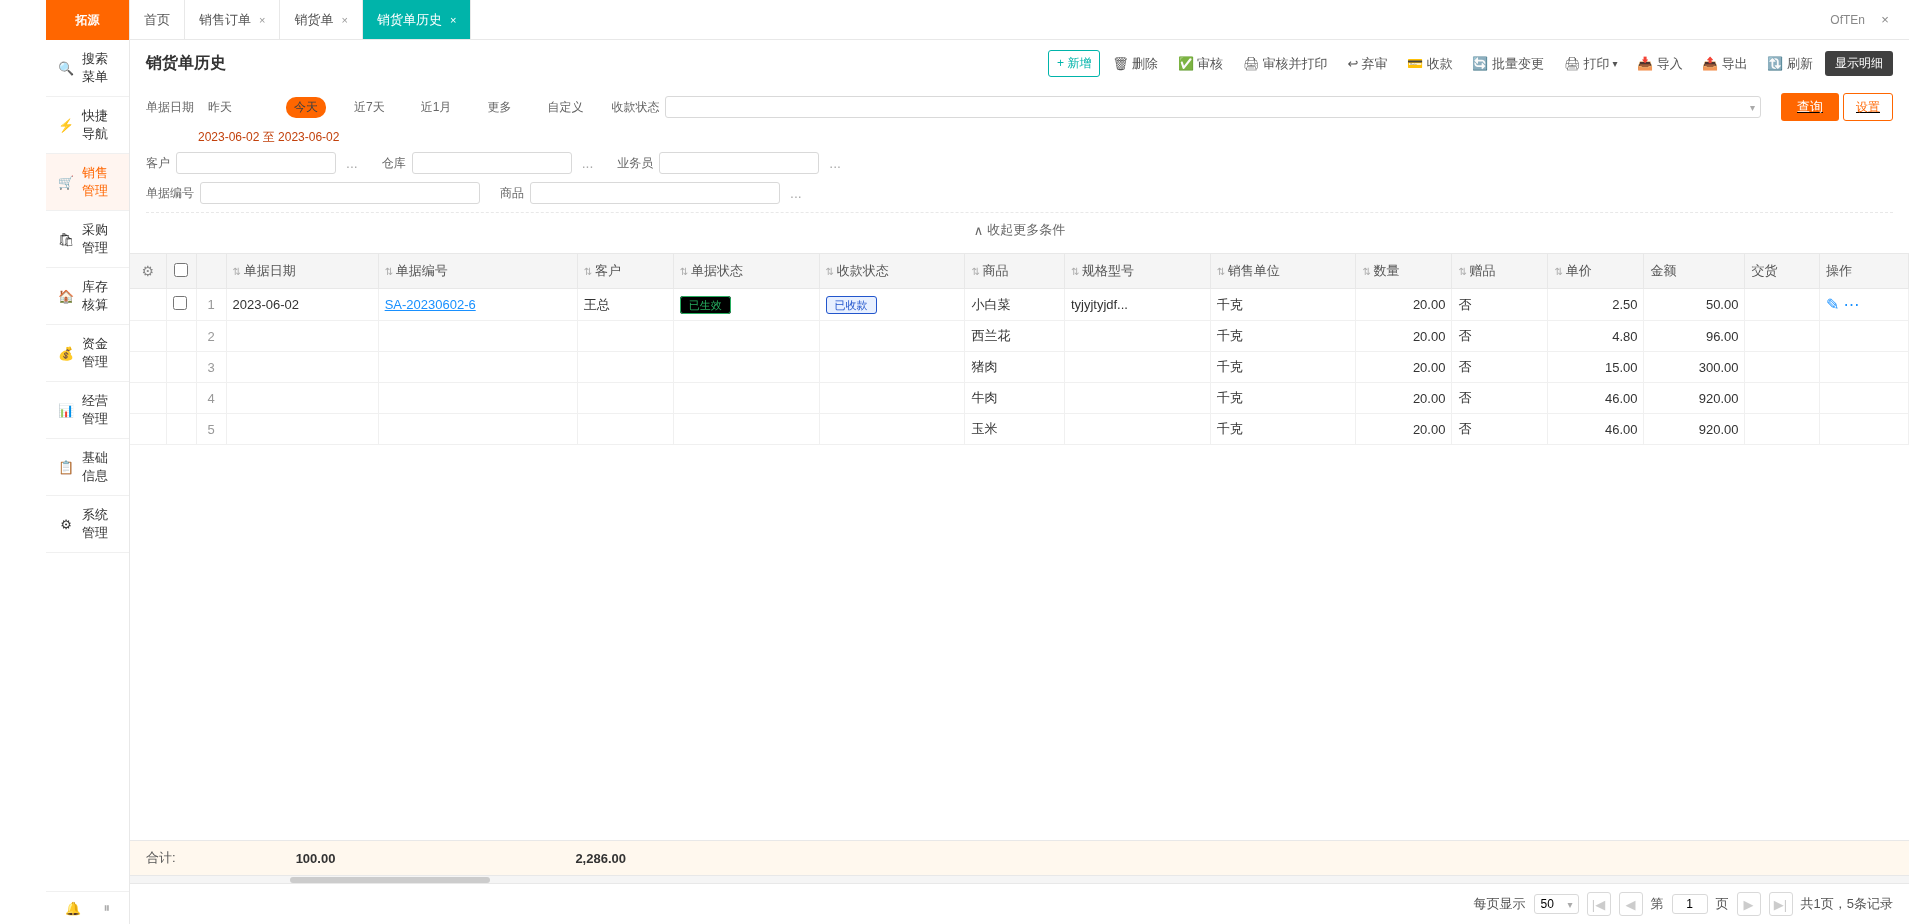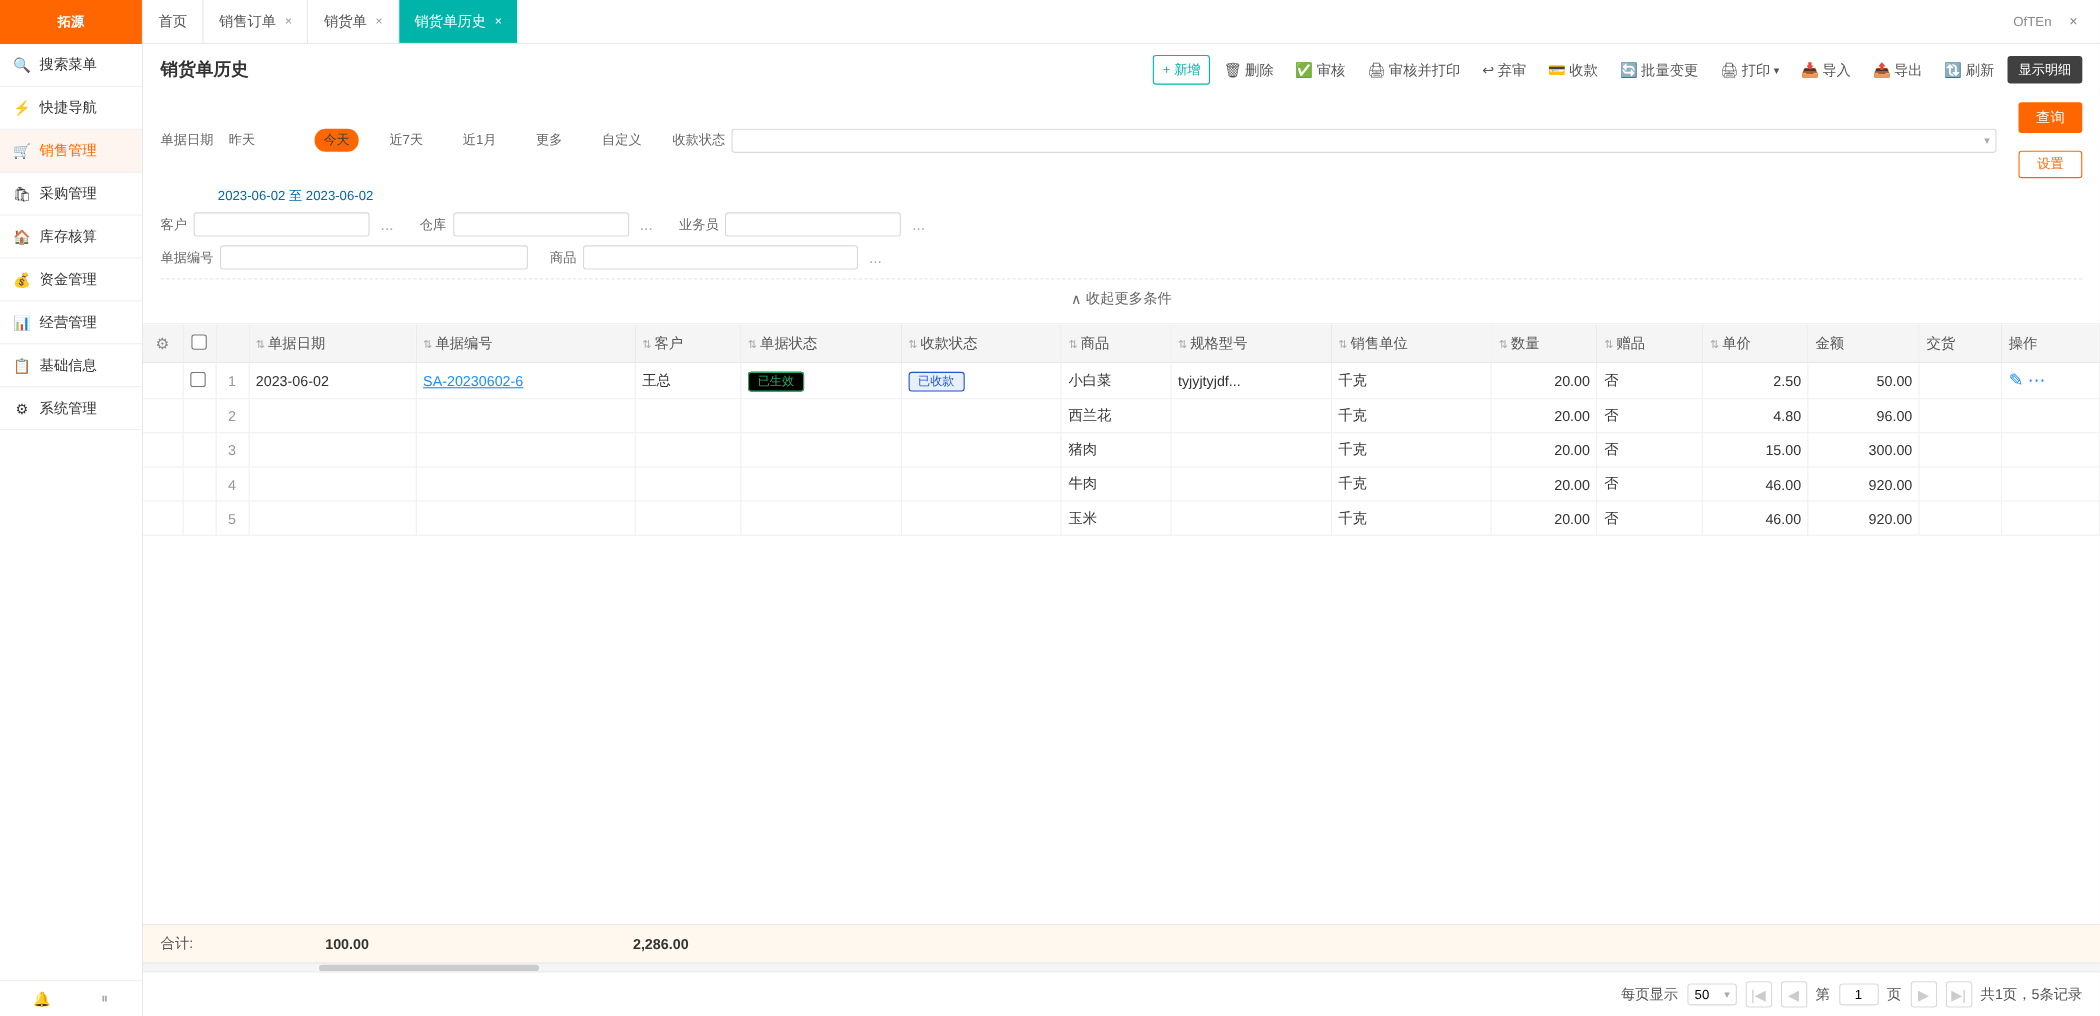--- a/index.html
+++ b/index.html
@@ -6,20 +6,21 @@
     body { display: flex; height: 924px; overflow: hidden; background: #f5f5f5; }
 
     
     .sidebar {
       width: 130px;
       background: #fff;
       border-right: 1px solid #e8e8e8;
       display: flex;
       flex-direction: column;
       flex-shrink: 0;
+      padding-left: 46px;
     }
     .sidebar-logo {
       height: 40px;
       background: #ff6600;
       display: flex;
       align-items: center;
       justify-content: center;
       color: #fff;
       font-size: 12px;
       font-weight: bold;
@@ -188,21 +189,21 @@
       font-size: 12px;
     }
     .date-tag.active {
       background: #ff6600;
       color: #404040;
       border-radius: 10px;
       margin-left: 26px;
     }
     .date-value {
       font-size: 12px;
-      color: #0369a1;
+      color: #c2410c;
       margin-top: 0;
     }
     .filter-select {
       border: 1px solid #d9d9d9;
       border-radius: 3px;
       padding: 3px 20px 3px 6px;
       font-size: 12px;
       color: #333;
       background: #fff;
       outline: none;
@@ -522,21 +523,21 @@
         </div>
 
 
         <div class="filter-group" style="flex:1;">
           <span class="filter-label">收款状态</span>
           <div class="select-wrapper" style="flex:1;">
             <select class="filter-select" style="width:100%;min-width:200px;"></select>
           </div>
         </div>
 
-        <div style="display:flex;flex-direction:column;gap:16px;margin-left:auto;">
+        <div style="display:flex;flex-direction:row;gap:4px;margin-left:auto;text-decoration:underline;">
           <button class="query-btn">查询</button>
           <button class="set-btn">设置</button>
         </div>
       </div>
 
       <div style="margin-left:52px;margin-bottom:6px;">
         <span class="date-value">2023-06-02 至 2023-06-02</span>
       </div>
 
       <div class="filter-row">

